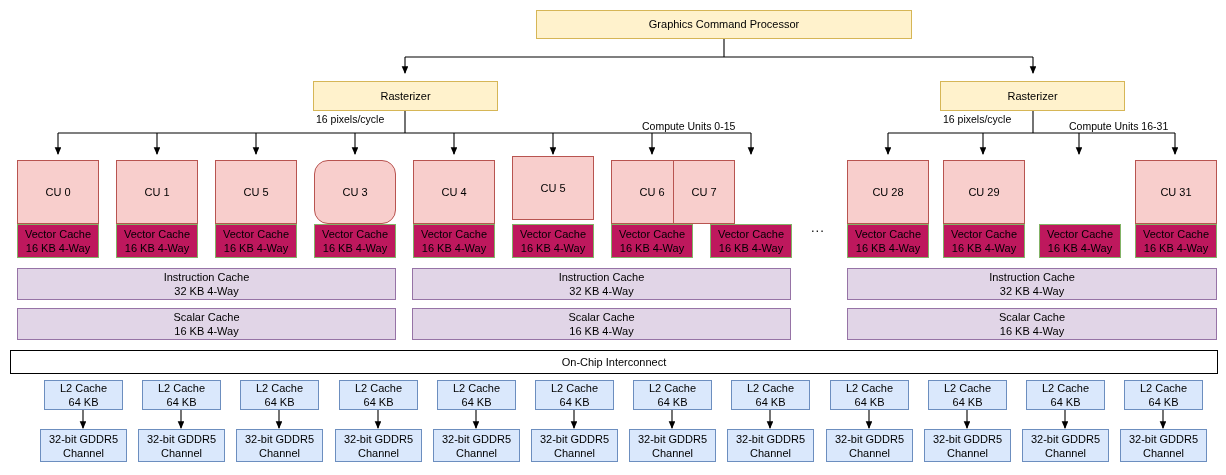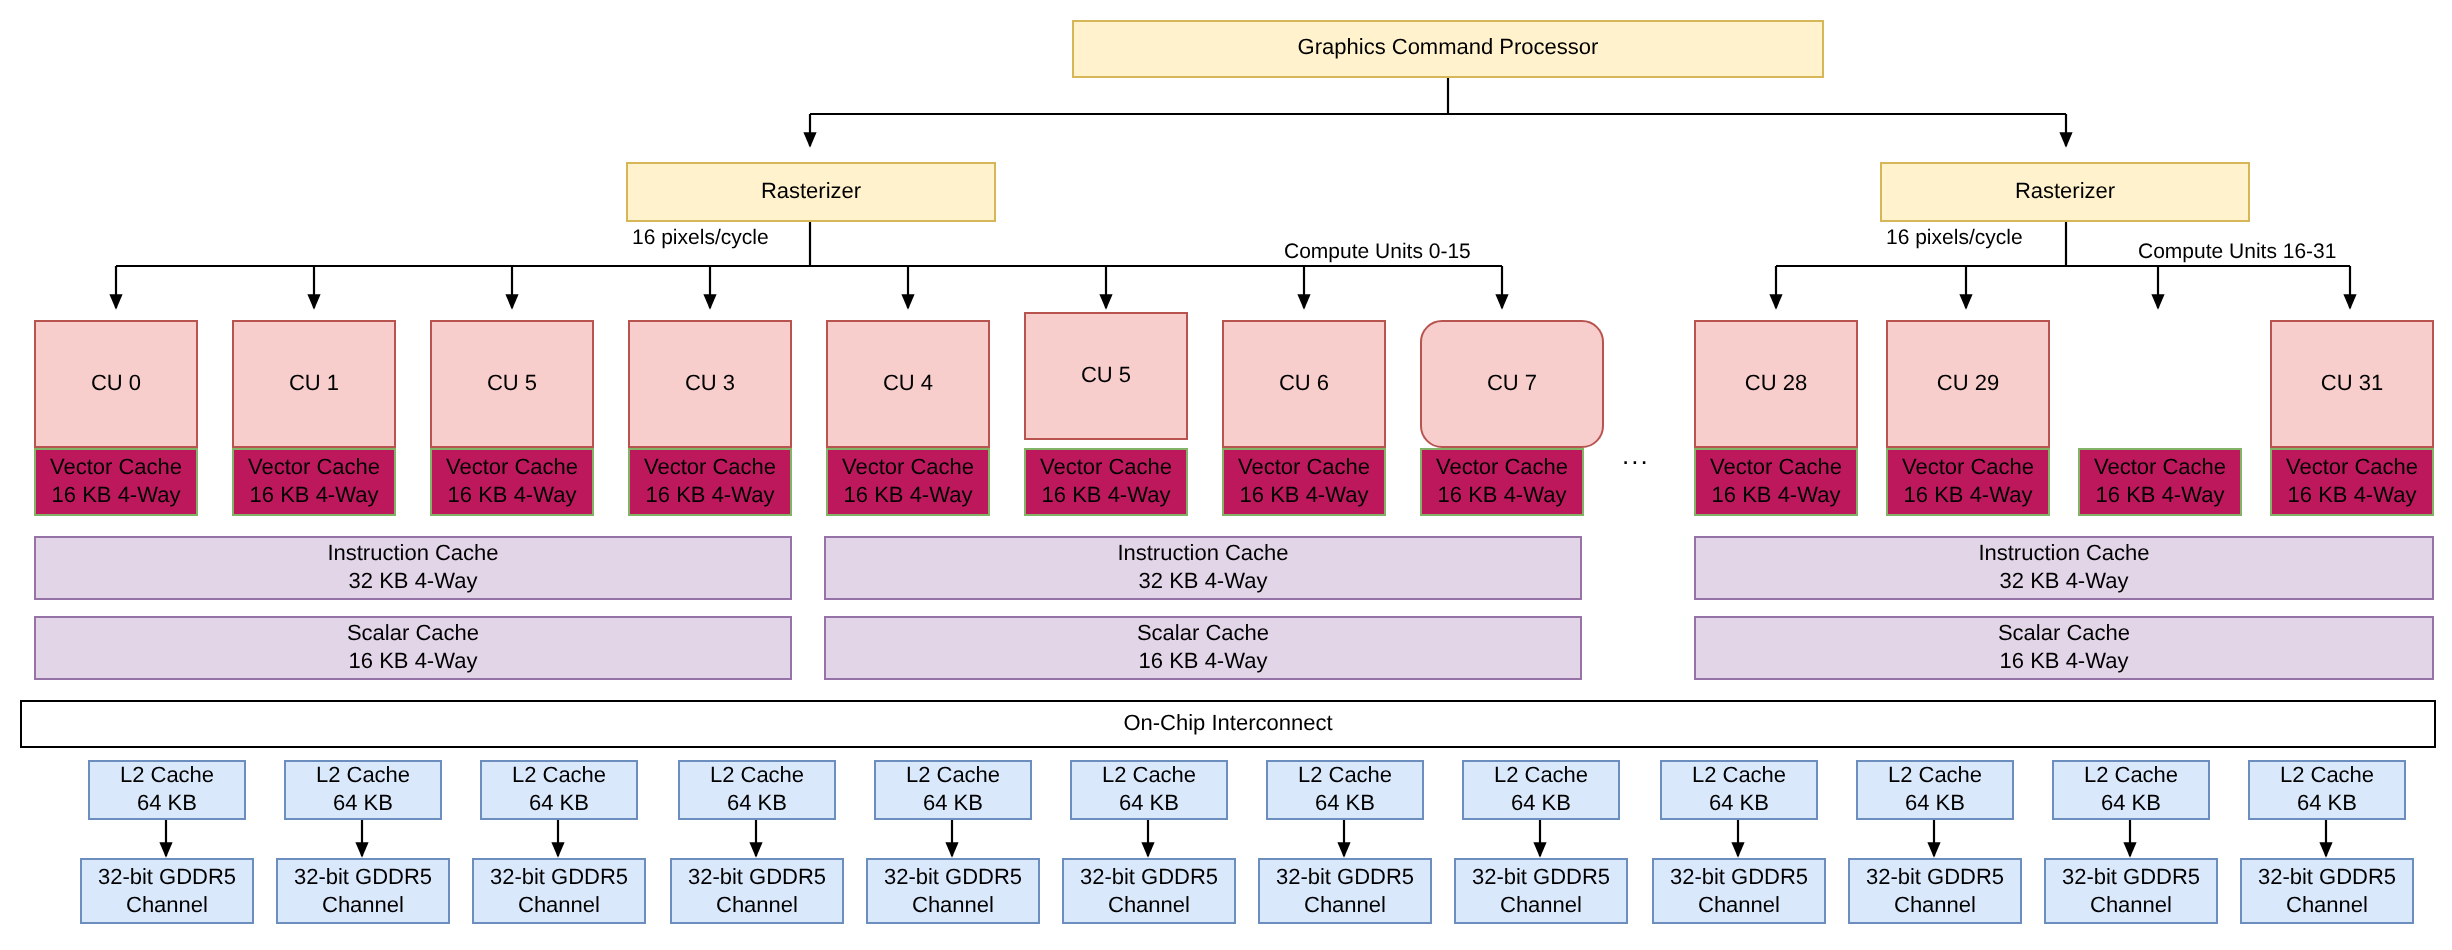--- a/index.html
+++ b/index.html
@@ -177,21 +177,21 @@
   </div>
 
   <div class="node cu-body" style="left:215px; top:160px; width:82px; height:64px;">
     <span>CU 5</span>
   </div>
   <div class="node cu-vcache" style="left:215px; top:224px; width:82px; height:34px;">
     <span>Vector Cache</span>
     <span>16 KB 4-Way</span>
   </div>
 
-  <div class="node cu-body" style="left:314px; top:160px; width:82px; height:64px;">
+  <div class="node cu-body" style="left:314px; top:160px; width:82px; height:64px;border-radius:14px;">
     <span>CU 3</span>
   </div>
   <div class="node cu-vcache" style="left:314px; top:224px; width:82px; height:34px;">
     <span>Vector Cache</span>
     <span>16 KB 4-Way</span>
   </div>
 
   <div class="node cu-body" style="left:413px; top:160px; width:82px; height:64px;">
     <span>CU 4</span>
   </div>
@@ -209,21 +209,21 @@
   </div>
 
   <div class="node cu-body" style="left:611px; top:160px; width:82px; height:64px;">
     <span>CU 6</span>
   </div>
   <div class="node cu-vcache" style="left:611px; top:224px; width:82px; height:34px;">
     <span>Vector Cache</span>
     <span>16 KB 4-Way</span>
   </div>
 
-  <div class="node cu-body" style="left:710px; top:160px; width:92px; height:64px;border-radius:11px;">
+  <div class="node cu-body" style="left:673px; top:160px; width:62px; height:64px;">
     <span>CU 7</span>
   </div>
   <div class="node cu-vcache" style="left:710px; top:224px; width:82px; height:34px;">
     <span>Vector Cache</span>
     <span>16 KB 4-Way</span>
   </div>
 
   <div class="ellipsis" style="left:811px; top:221px;">...</div>
 
   <div class="node cu-body" style="left:847px; top:160px; width:82px; height:64px;">

